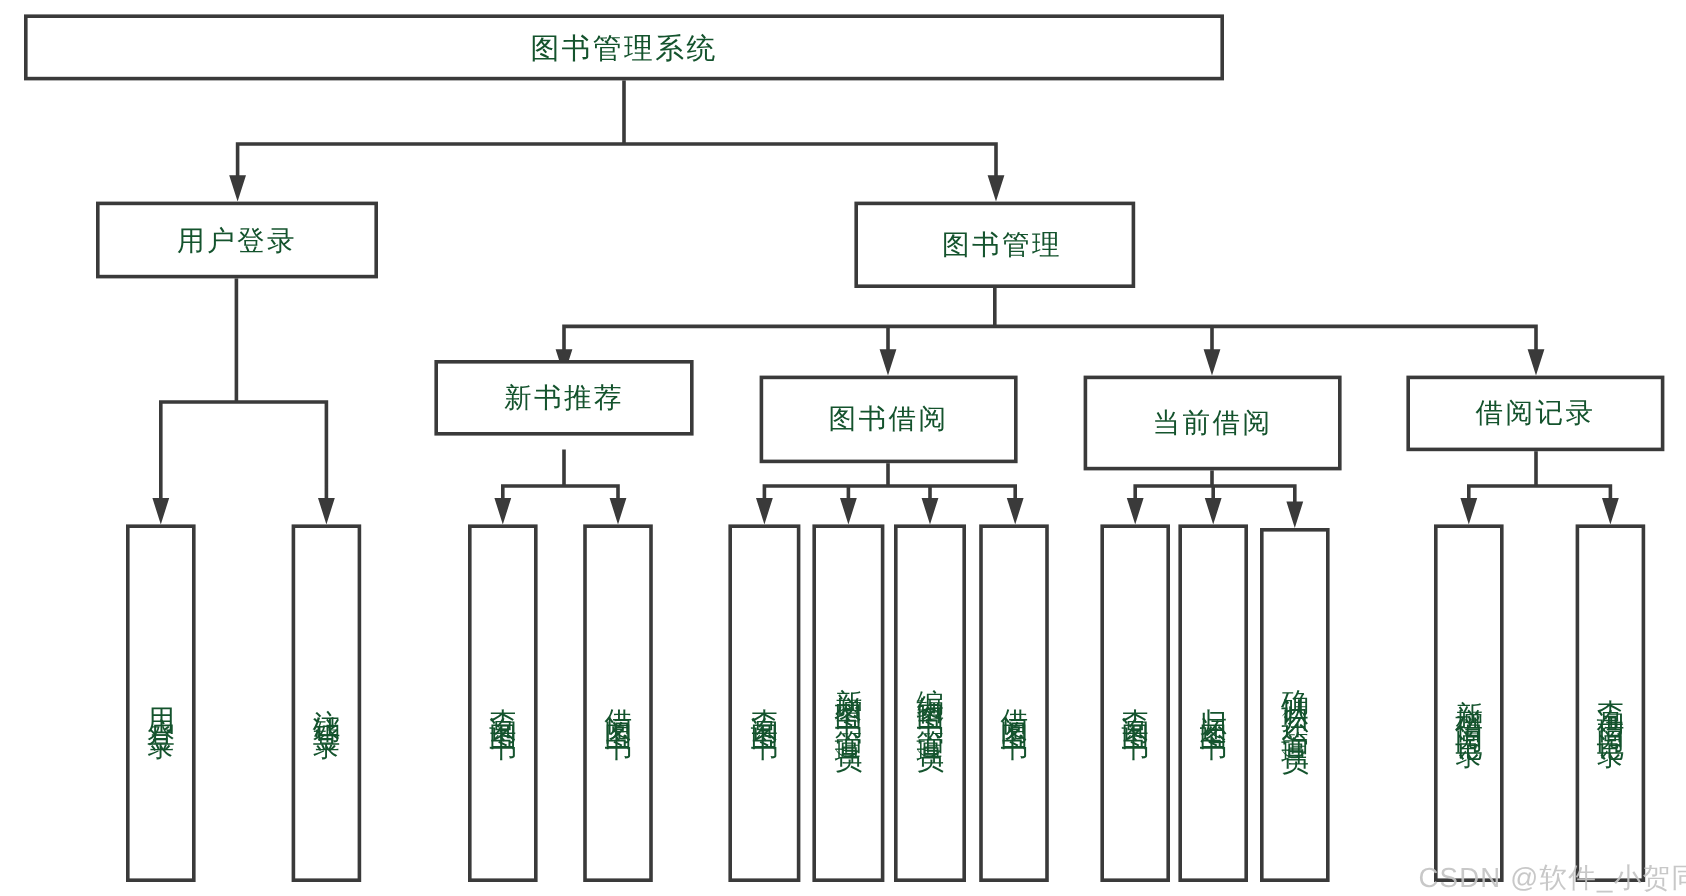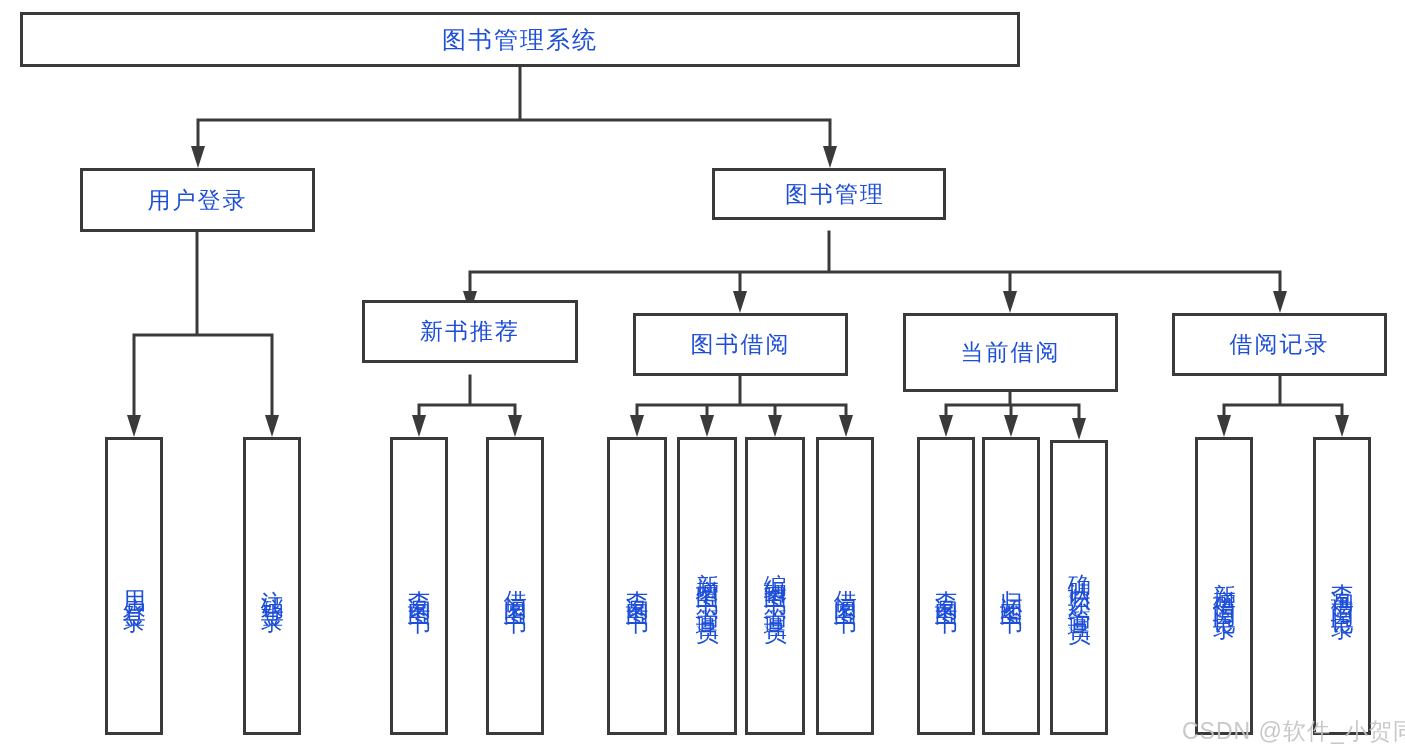--- a/index.html
+++ b/index.html
@@ -4,21 +4,21 @@
 <style>
   html,body{margin:0;padding:0;background:#ffffff;}
   .stage{
     position:relative;width:1405px;height:747px;background:#ffffff;overflow:hidden;
     font-family:"Liberation Sans",sans-serif;color:#333333;
   }
   .wires{position:absolute;left:0;top:0;z-index:0;}
   .node{
     position:absolute;box-sizing:border-box;background:#ffffff;
     border:3px solid #3a3a3a;display:flex;align-items:center;justify-content:center;
-    font-size:23px;letter-spacing:2px;color:#1d4ed8;z-index:1;white-space:nowrap;
+    font-size:23px;letter-spacing:2px;color:#14532d;z-index:1;white-space:nowrap;
   }
   .vnode{
     writing-mode:vertical-rl;text-orientation:mixed;
     letter-spacing:7px;line-height:1.1;padding:10px 0;white-space:normal;
   }
   .root-node{font-size:24px;}
   .watermark{
     position:absolute;left:1182px;top:716px;z-index:3;
     font-size:23px;color:rgba(195,195,195,0.92);letter-spacing:1px;white-space:nowrap;
   }
@@ -43,24 +43,24 @@
       M463,291h14L470,313z M733,291h14L740,313z M1003,291h14L1010,313z M1273,291h14L1280,313z
       M412,415h14L419,437z M508,415h14L515,437z
       M630,415h14L637,437z M700,415h14L707,437z M768,415h14L775,437z M839,415h14L846,437z
       M939,415h14L946,437z M1004,415h14L1011,437z M1072,418h14L1079,440z
       M1217,415h14L1224,437z M1335,415h14L1342,437z"></path>
   </svg>
 
   <div class="node root-node" style="left:20px;top:12px;width:1000px;height:55px;">图书管理系统</div>
 
   <div class="node" style="left:80px;top:168px;width:235px;height:64px;">用户登录</div>
-  <div class="node" style="left:712px;top:168px;width:234px;height:52px;padding-left:12px;">图书管理</div>
+  <div class="node" style="left:712px;top:168px;width:234px;height:72px;padding-left:12px;">图书管理</div>
 
   <div class="node" style="left:362px;top:300px;width:216px;height:63px;">新书推荐</div>
-  <div class="node" style="left:633px;top:313px;width:215px;height:63px;">图书借阅</div>
+  <div class="node" style="left:633px;top:313px;width:215px;height:73px;">图书借阅</div>
   <div class="node" style="left:903px;top:313px;width:215px;height:79px;">当前借阅</div>
   <div class="node" style="left:1172px;top:313px;width:215px;height:63px;">借阅记录</div>
 
   <div class="node vnode" style="left:105px;top:437px;width:58px;height:298px;">用户登录</div>
   <div class="node vnode" style="left:243px;top:437px;width:58px;height:298px;">注销登录</div>
 
   <div class="node vnode" style="left:390px;top:437px;width:58px;height:298px;">查询图书</div>
   <div class="node vnode" style="left:486px;top:437px;width:58px;height:298px;">借阅图书</div>
 
   <div class="node vnode" style="left:607px;top:437px;width:60px;height:298px;">查询图书</div>

